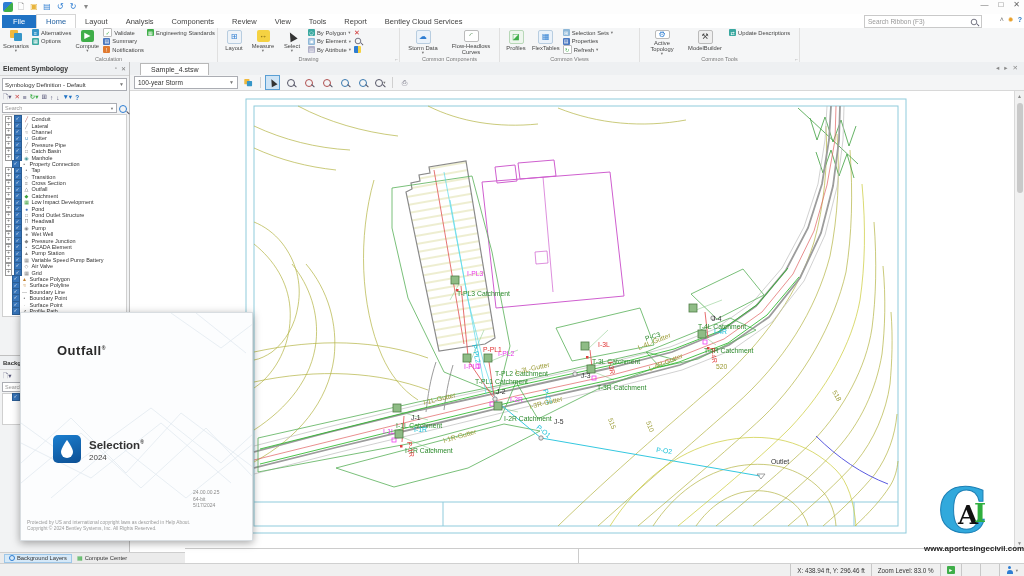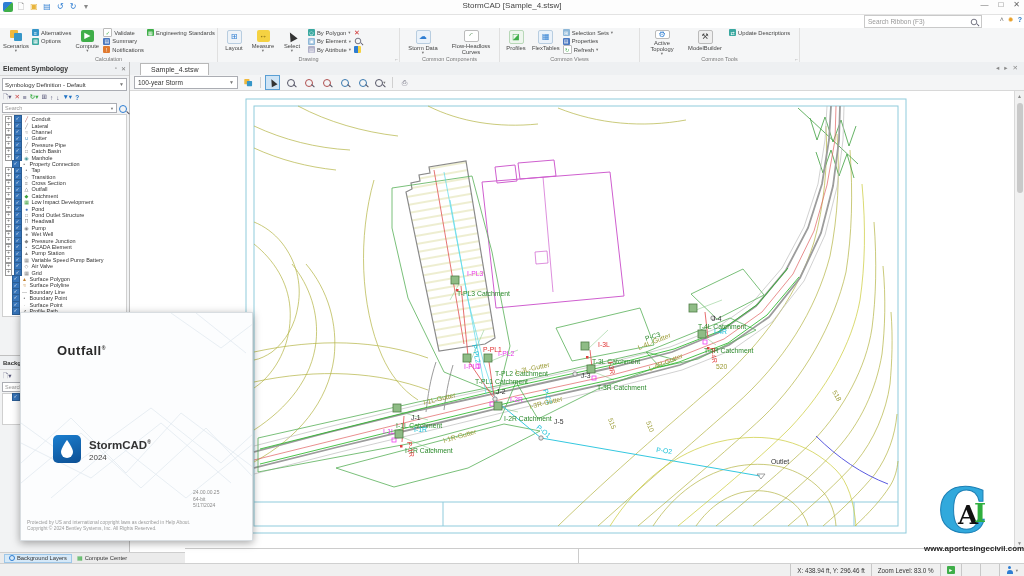--- a/index.html
+++ b/index.html
@@ -121,28 +121,39 @@
   <div class="abs" id="titlebar">
     <div class="qat">
       <span class="qi appico"></span>
       <span class="qi" style="color:#888;">🗋</span>
       <span class="qi" style="color:#e8b43c;">▣</span>
       <span class="qi" style="color:#2d7dd2;">▤</span>
       <span class="qi" style="color:#2d7dd2;">↺</span>
       <span class="qi" style="color:#2d7dd2;">↻</span>
       <span class="qi" style="color:#888;">▾</span>
     </div>
-    <div class="abs" id="wtitle">StormCAD [Sample_4.stsw]</div>
     <div class="wbtns">
       <span>—</span>
       <span>□</span>
       <span>✕</span>
     </div>
   </div>
 
+  <div class="abs" id="tabsrow">
+      <div class="rtab file">File</div>
+      <div class="rtab active">Home</div>
+      <div class="rtab">Layout</div>
+      <div class="rtab">Analysis</div>
+      <div class="rtab">Components</div>
+      <div class="rtab">Review</div>
+      <div class="rtab">View</div>
+      <div class="rtab">Tools</div>
+      <div class="rtab">Report</div>
+      <div class="rtab">Bentley Cloud Services</div>
+    </div>
   <div class="abs" id="ribbon-search">
     <span>Search Ribbon (F3)</span>
     <span class="mag" style="transform:scale(.8);"></span>
   </div>
   <div class="rib-right-icons">
     <span>˄</span>
     <span class="bulb">✹</span>
     <span class="hlp">?</span>
   </div>
 
@@ -828,21 +839,21 @@
         <path d="M150,0 L200,35 L233,10"></path>
         <path d="M175,0 L225,40"></path>
       </g>
     </svg>
     <div id="brand"><span>Outfall</span><sup>®</sup></div>
     <div class="tile">
       <svg width="28" height="28" viewBox="0 0 28 28">
           <path d="M14 5 C14 5 8 13 8 17 a6 6 0 0 0 12 0 C20 13 14 5 14 5 Z" fill="#fff"></path>
         </svg>
     </div>
-    <div id="prodname"><span>StormCAD</span><sup>®</sup></div>
+    <div id="prodname"><span>Selection</span><sup>®</sup></div>
     <div id="prodyear">2024</div>
     <div class="verblock">
       <div>24.00.00.25</div>
       <div>64-bit</div>
       <div>5/17/2024</div>
     </div>
     <div class="copyr">
       <div>Protected by US and international copyright laws as described in Help About.</div>
       <div>Copyright © 2024 Bentley Systems, Inc. All Rights Reserved.</div>
     </div>

